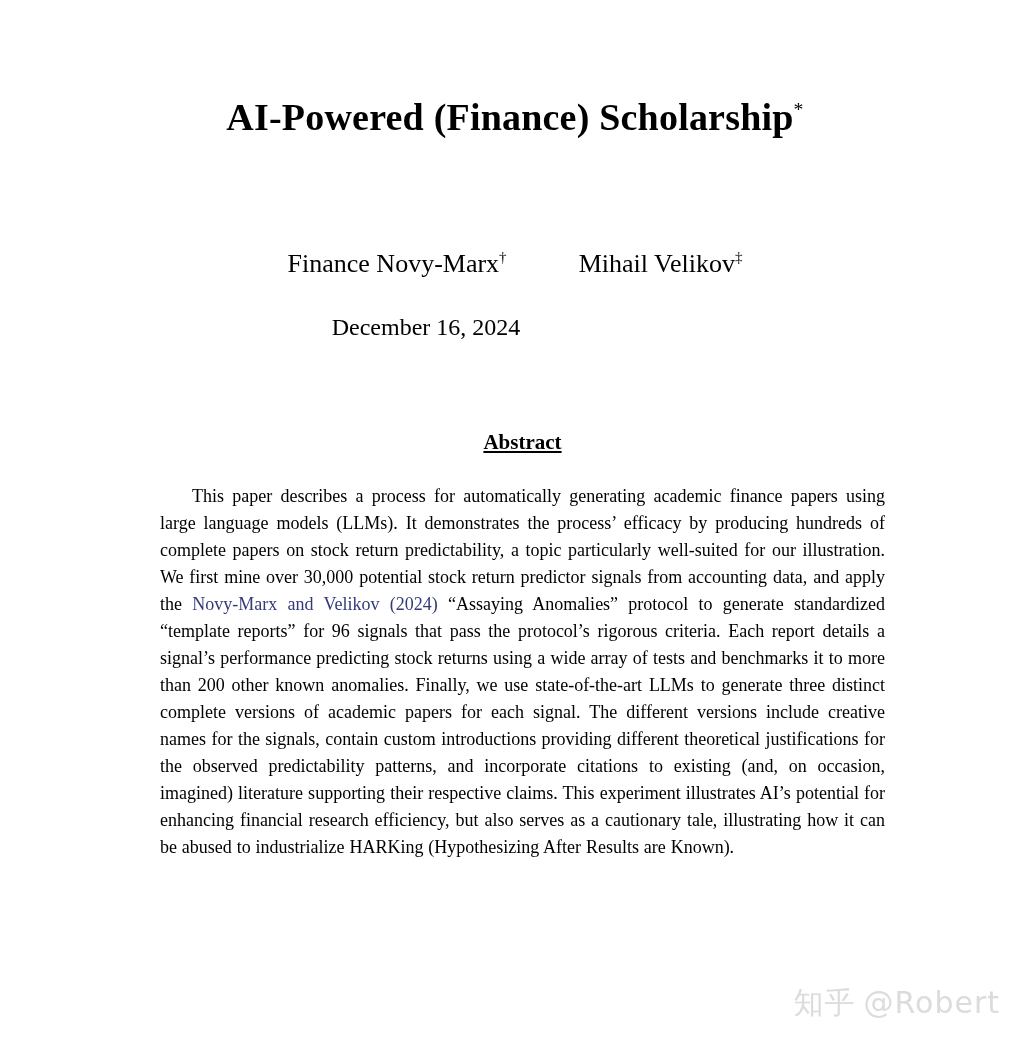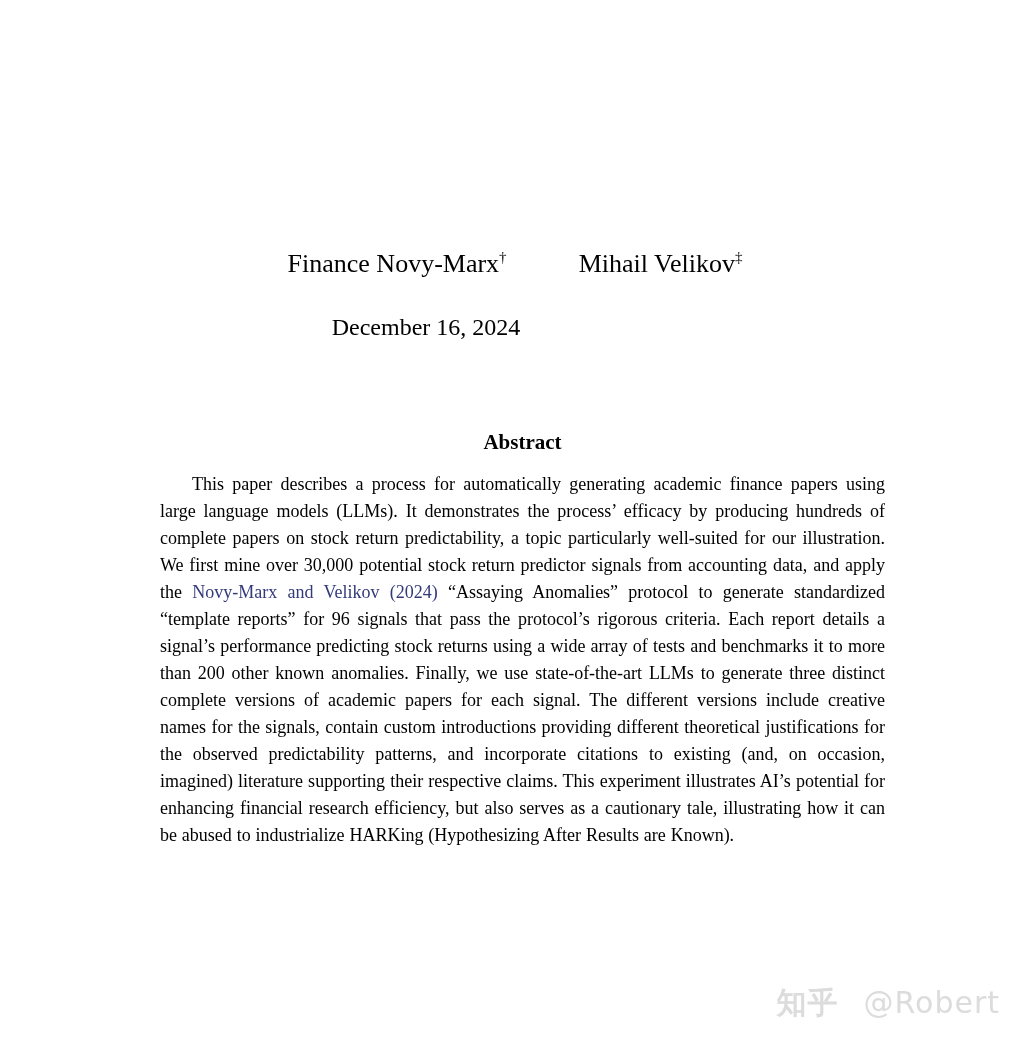--- a/index.html
+++ b/index.html
@@ -86,22 +86,23 @@
   .abstract-section {
     position: absolute;
     top: 430px;
     left: 152px;
     width: 741px;
   }
   .abstract-heading {
     text-align: center;
     font-size: 21px;
     font-weight: 700;
-    margin: 0 0 16px 0;
+    margin: 0 0 28px 0;
     line-height: 1.2;
+    text-decoration: underline;
   }
   .abstract-body {
     font-size: 18px;
     line-height: 27px;
     text-align: justify;
     text-justify: inter-word;
     text-indent: 32px;
     margin: 8px;
     hyphens: manual;
     word-spacing: 0.02em;
@@ -118,29 +119,31 @@
     right: 30px;
     font-size: 30px;
     color: #dcdcdc;
     letter-spacing: 1px;
     font-family: "DejaVu Sans", "Liberation Sans", sans-serif;
     white-space: nowrap;
     user-select: none;
   }
   .watermark .wm-cjk {
     font-family: "DejaVu Sans", sans-serif;
-    margin-right: 25px;
-    font-weight: bold;
+    margin-right: 8px;
   }
 </style>
 </head>
 <body>
 
 <div class="page">
 
+  <div class="title-block">
+    <h1 class="paper-title"><span>AI-Powered (Finance) Scholarship</span><span class="sup-mark">*</span></h1>
+  </div>
 
   <div class="authors-block">
     <span class="author"><span>Finance Novy-Marx</span><span class="sup-mark">†</span></span><span class="author"><span>Mihail Velikov</span><span class="sup-mark">‡</span></span>
   </div>
 
   <div class="date-block">December 16, 2024</div>
 
   <div class="abstract-section">
     <div class="abstract-heading">Abstract</div>
     <p class="abstract-body"><span>This paper describes a process for automatically generating academic finance papers using large language models (LLMs). It demonstrates the process’ efficacy by producing hundreds of complete papers on stock return predictability, a topic particularly well-suited for our illustration. We first mine over 30,000 potential stock return predictor signals from accounting data, and apply the </span><a class="cite-link" href="#">Novy-Marx and Velikov (2024)</a><span> “Assaying Anomalies” protocol to generate standardized “template reports” for 96 signals that pass the protocol’s rigorous criteria. Each report details a signal’s performance predicting stock returns using a wide array of tests and benchmarks it to more than 200 other known anomalies. Finally, we use state-of-the-art LLMs to generate three distinct complete versions of academic papers for each signal. The different versions include creative names for the signals, contain custom introductions providing different theoretical justifications for the observed predictability patterns, and incorporate citations to existing (and, on occasion, imagined) literature supporting their respective claims. This experiment illustrates AI’s potential for enhancing financial research efficiency, but also serves as a cautionary tale, illustrating how it can be abused to industrialize HARKing (Hypothesizing After Results are Known).</span></p>

